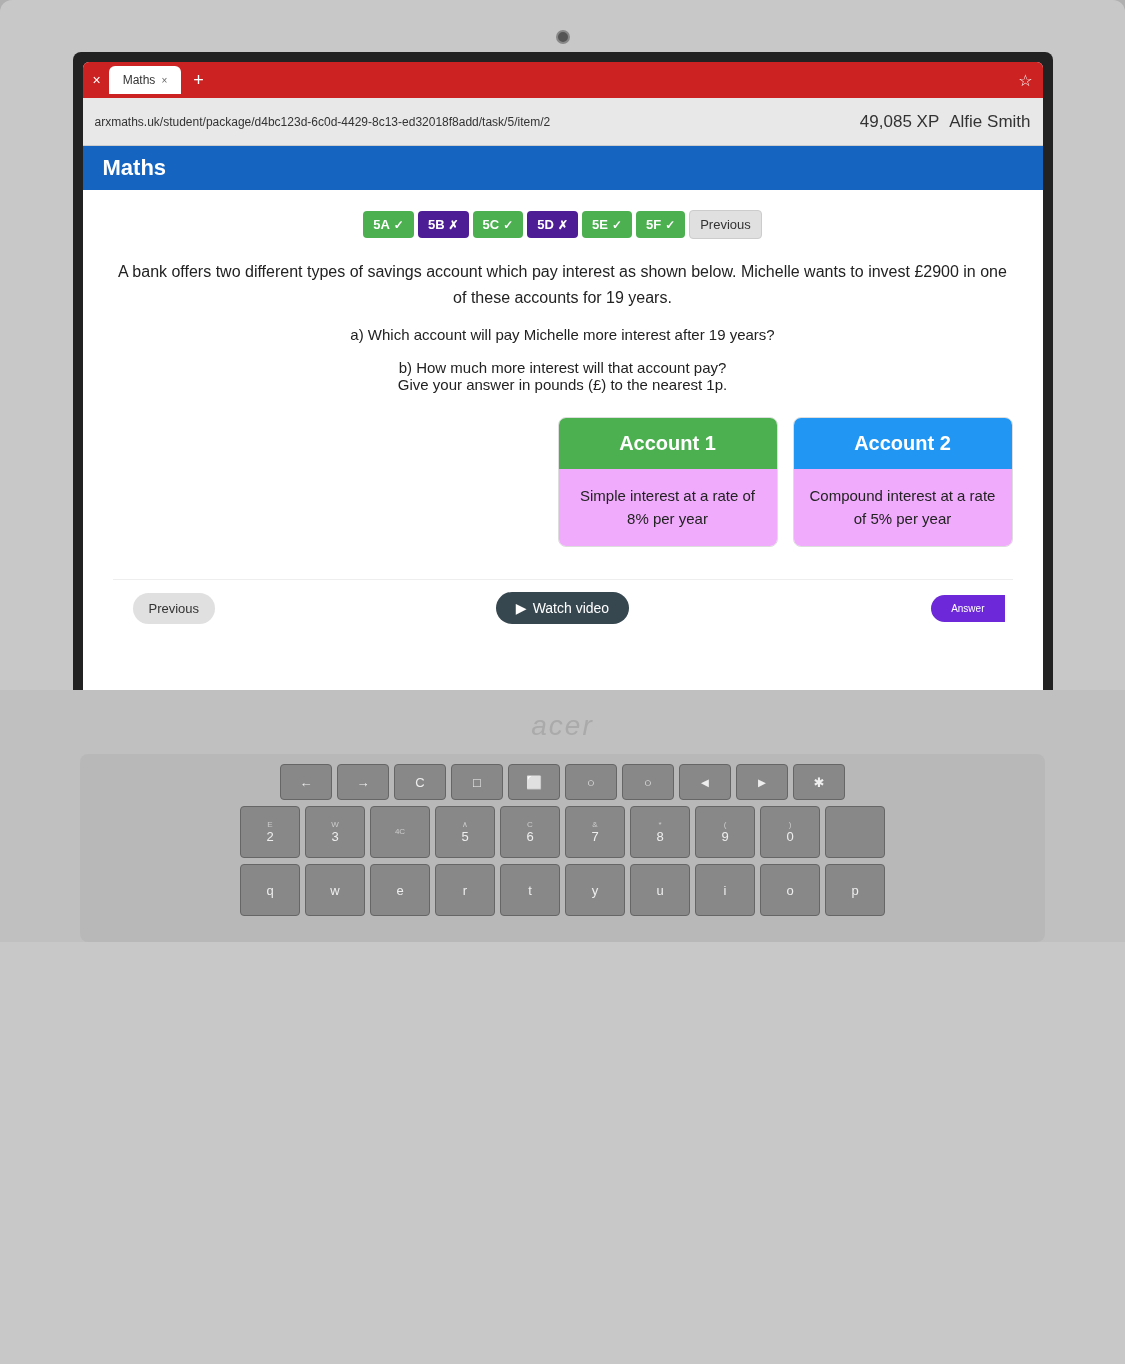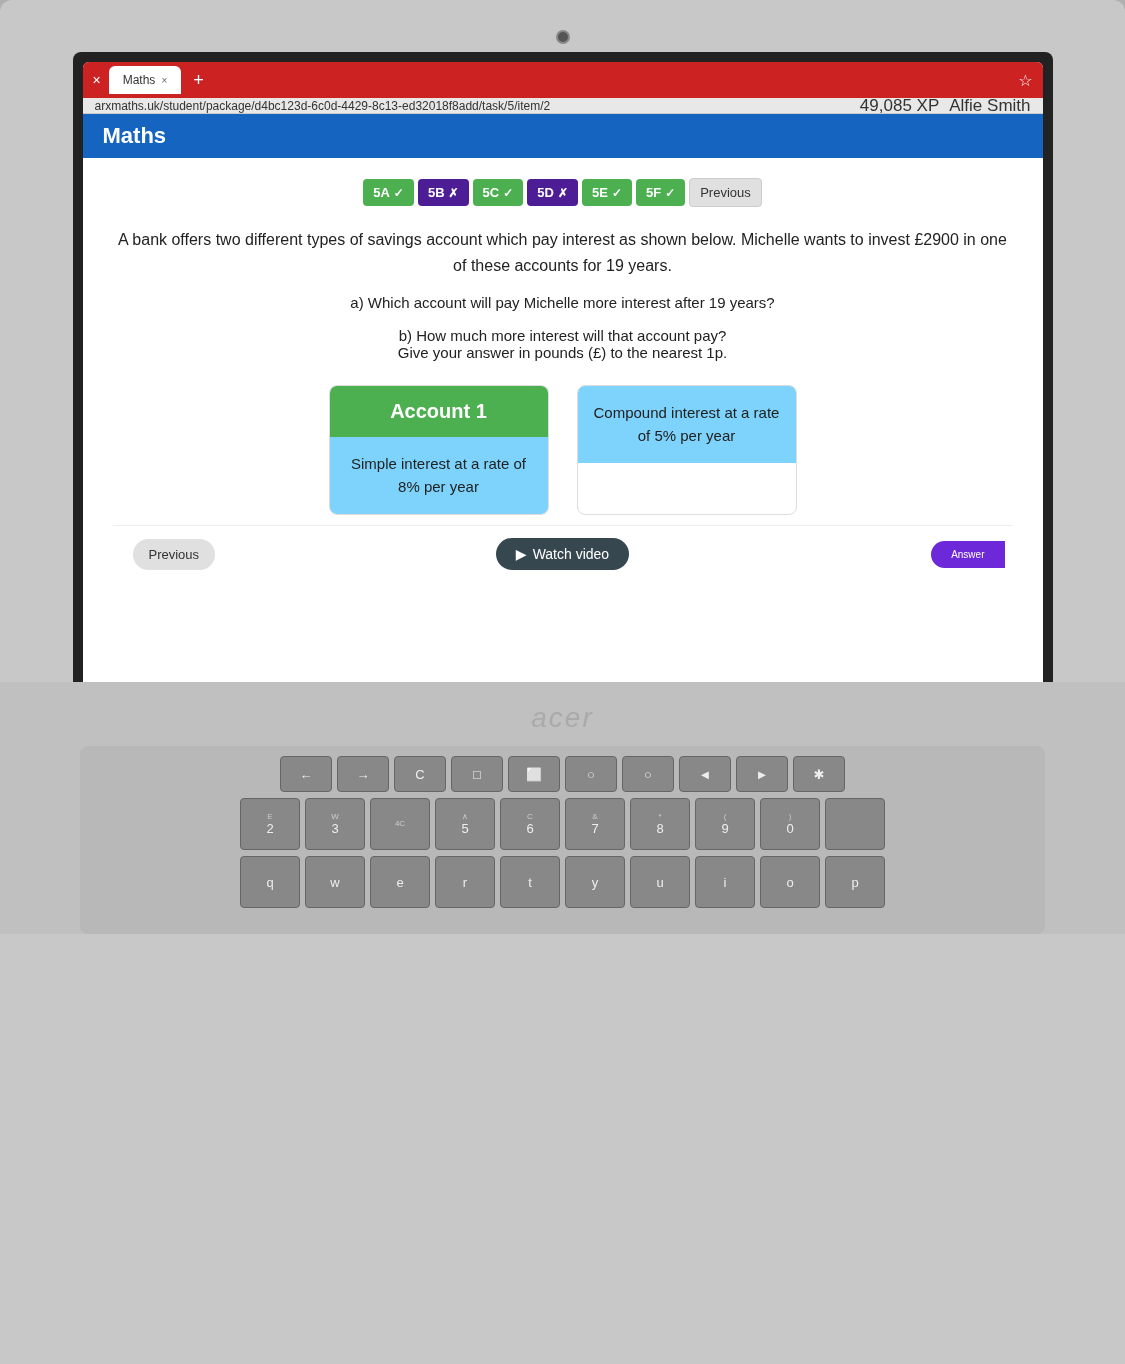--- a/index.html
+++ b/index.html
@@ -95,21 +95,21 @@
 
     .star-icon {
       margin-left: auto;
       color: #fff;
       font-size: 16px;
     }
 
     
     .address-bar {
       background: #e8e8e8;
-      height: 16px;
+      height: 48px;
       display: flex;
       align-items: center;
       padding: 0 12px;
       font-size: 12px;
       color: #333;
       border-bottom: 1px solid #ccc;
     }
 
     .xp-info {
       margin-left: auto;
@@ -193,23 +193,23 @@
 
     .question-part {
       font-size: 15px;
       color: #222;
       text-align: center;
     }
 
     
     .accounts-container {
       display: flex;
-      justify-content: center;
-      gap: 28px;
-      margin: 24px 0 10px;
+      justify-content: flex-end;
+      gap: 15px;
+      margin: 24px 0 32px;
     }
 
     .account-card {
       width: 220px;
       border-radius: 8px;
       overflow: hidden;
       border: 1px solid #ddd;
     }
 
     .account-header {
@@ -221,21 +221,21 @@
     }
 
     .account-header.green { background: #4caf50; }
     .account-header.blue { background: #2196f3; }
 
     .account-body {
       padding: 16px;
       text-align: center;
       font-size: 15px;
       color: #222;
-      background: #7dd3fc;
+      background: #f0abfc;
       line-height: 1.5;
     }
 
     
     .bottom-bar {
       display: flex;
       align-items: center;
       justify-content: center;
       padding: 12px 20px;
       border-top: 1px solid #eee;
@@ -434,20 +434,23 @@
           <div class="account-card">
             <div class="account-header green">
               <span>Account 1</span>
             </div>
             <div class="account-body">
               <span>Simple interest at a rate of 8% per year</span>
             </div>
           </div>
 
           <div class="account-card">
+            <div class="account-header blue">
+              <span>Account 2</span>
+            </div>
             <div class="account-body">
               <span>Compound interest at a rate of 5% per year</span>
             </div>
           </div>
         </div>
 
         <div class="bottom-bar">
           <button class="prev-btn">
             <span>Previous</span>
           </button>

